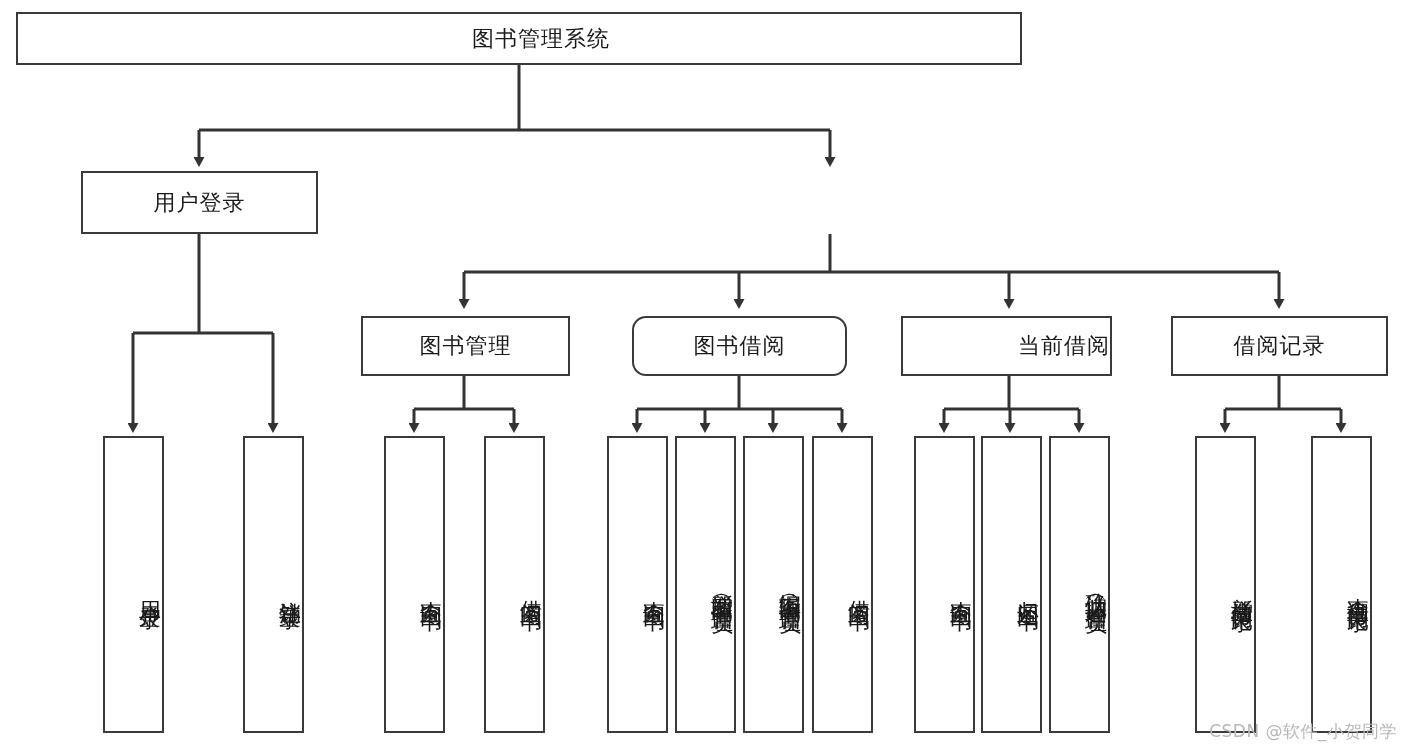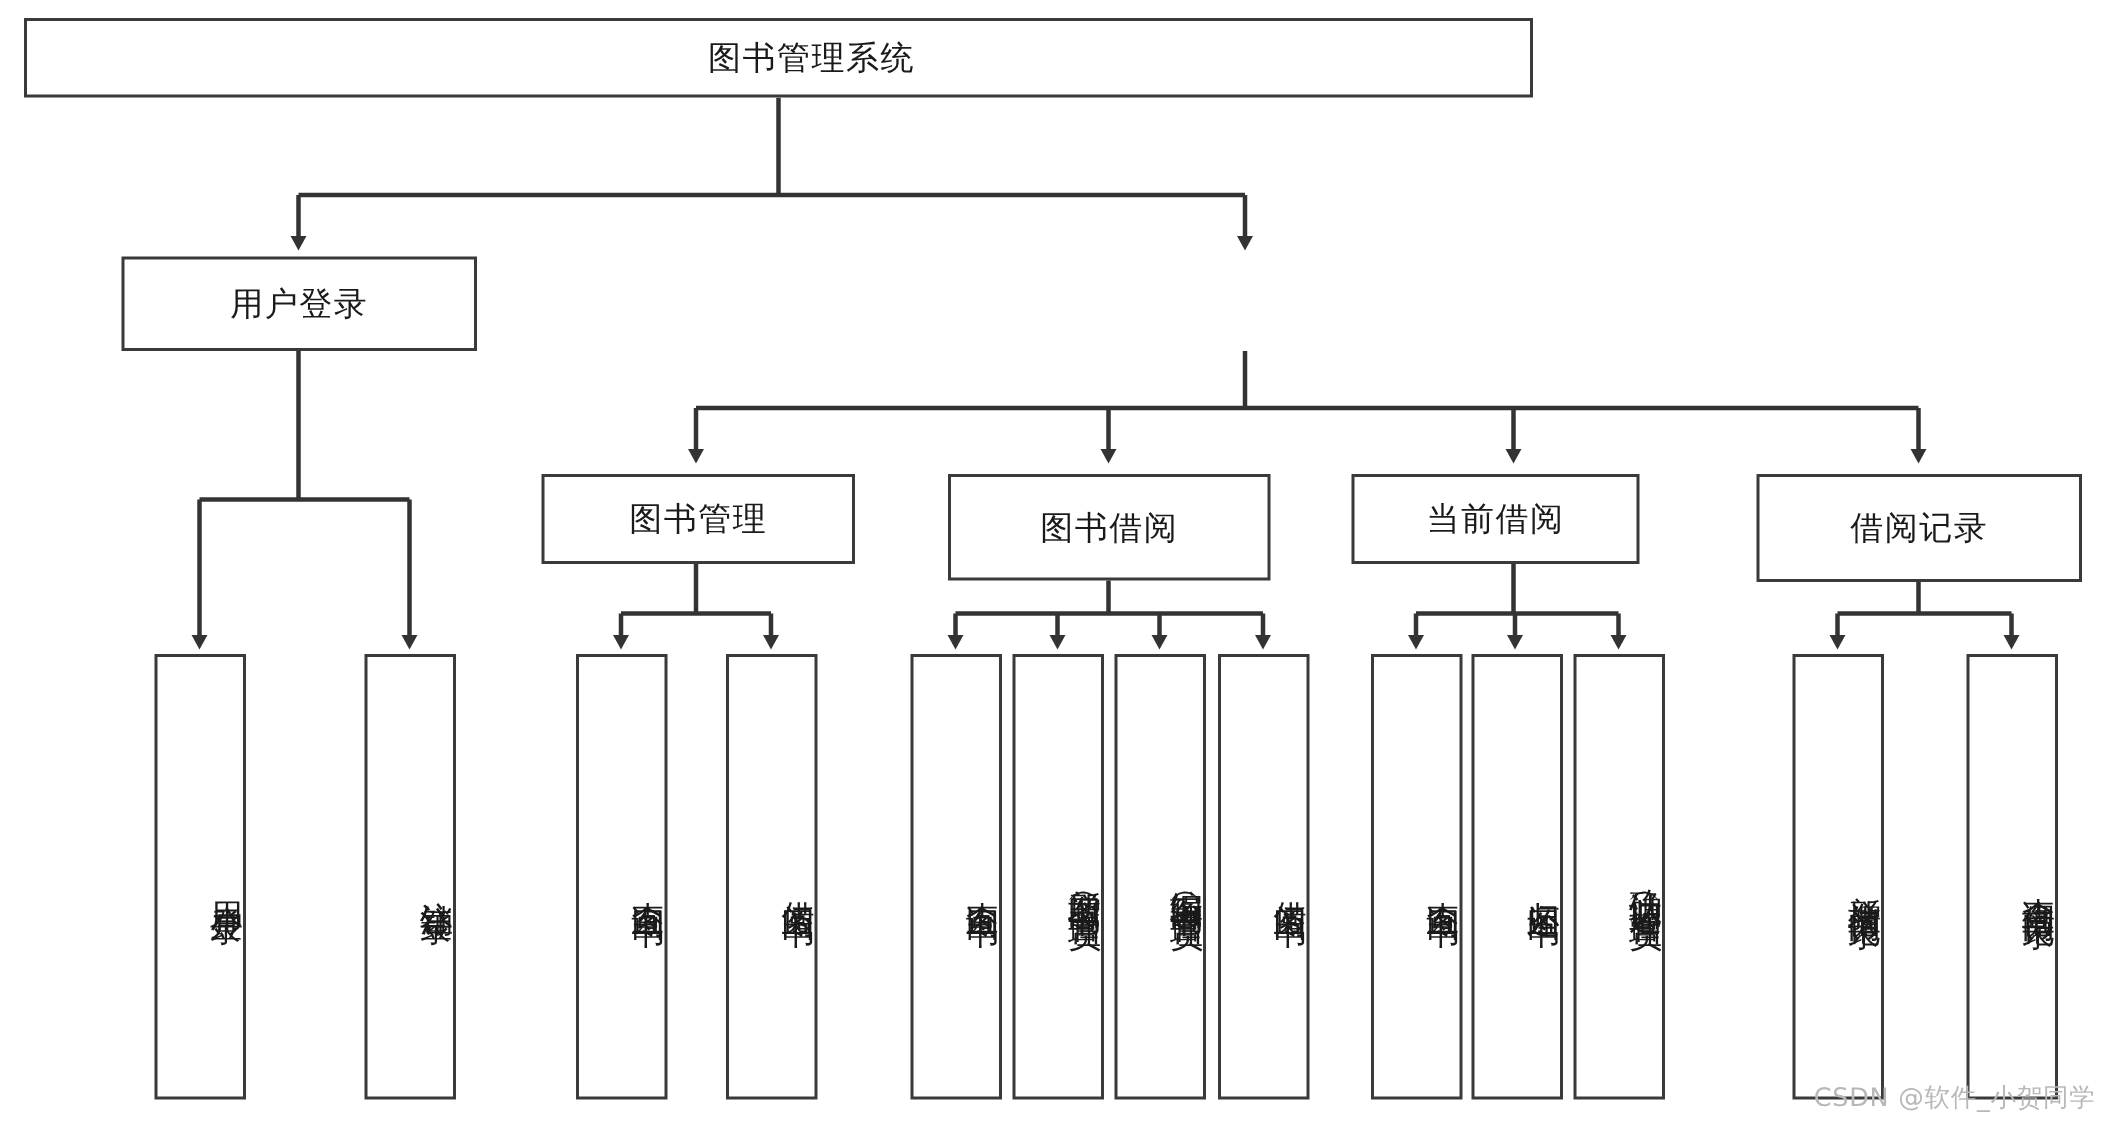--- a/index.html
+++ b/index.html
@@ -128,27 +128,27 @@
     <span class="label">图书管理系统</span>
   </div>
 
   <div class="node horiz" style="left:81px; top:171px; width:237px; height:63px;">
     <span class="label">用户登录</span>
   </div>
 
   <div class="node horiz" style="left:361px; top:316px; width:209px; height:60px;">
     <span class="label">图书管理</span>
   </div>
-  <div class="node horiz" style="left:632px; top:316px; width:215px; height:71px;">
+  <div class="node horiz" style="left:632px; top:316px; width:215px; height:60px;border-radius:14px;">
     <span class="label">图书借阅</span>
   </div>
-  <div class="node horiz" style="left:901px; top:316px; width:192px; height:60px;">
+  <div class="node horiz" style="left:901px; top:316px; width:211px; height:60px;justify-content:flex-end;">
     <span class="label">当前借阅</span>
   </div>
-  <div class="node horiz" style="left:1171px; top:316px; width:217px; height:72px;text-align:center;">
+  <div class="node horiz" style="left:1171px; top:316px; width:217px; height:60px;text-align:center;">
     <span class="label">借阅记录</span>
   </div>
 
   <div class="node vert" style="left:103px; top:436px; width:61px; height:297px;">
     <span class="label">用户登录</span>
   </div>
   <div class="node vert" style="left:243px; top:436px; width:61px; height:297px;">
     <span class="label">注销登录</span>
   </div>
 

